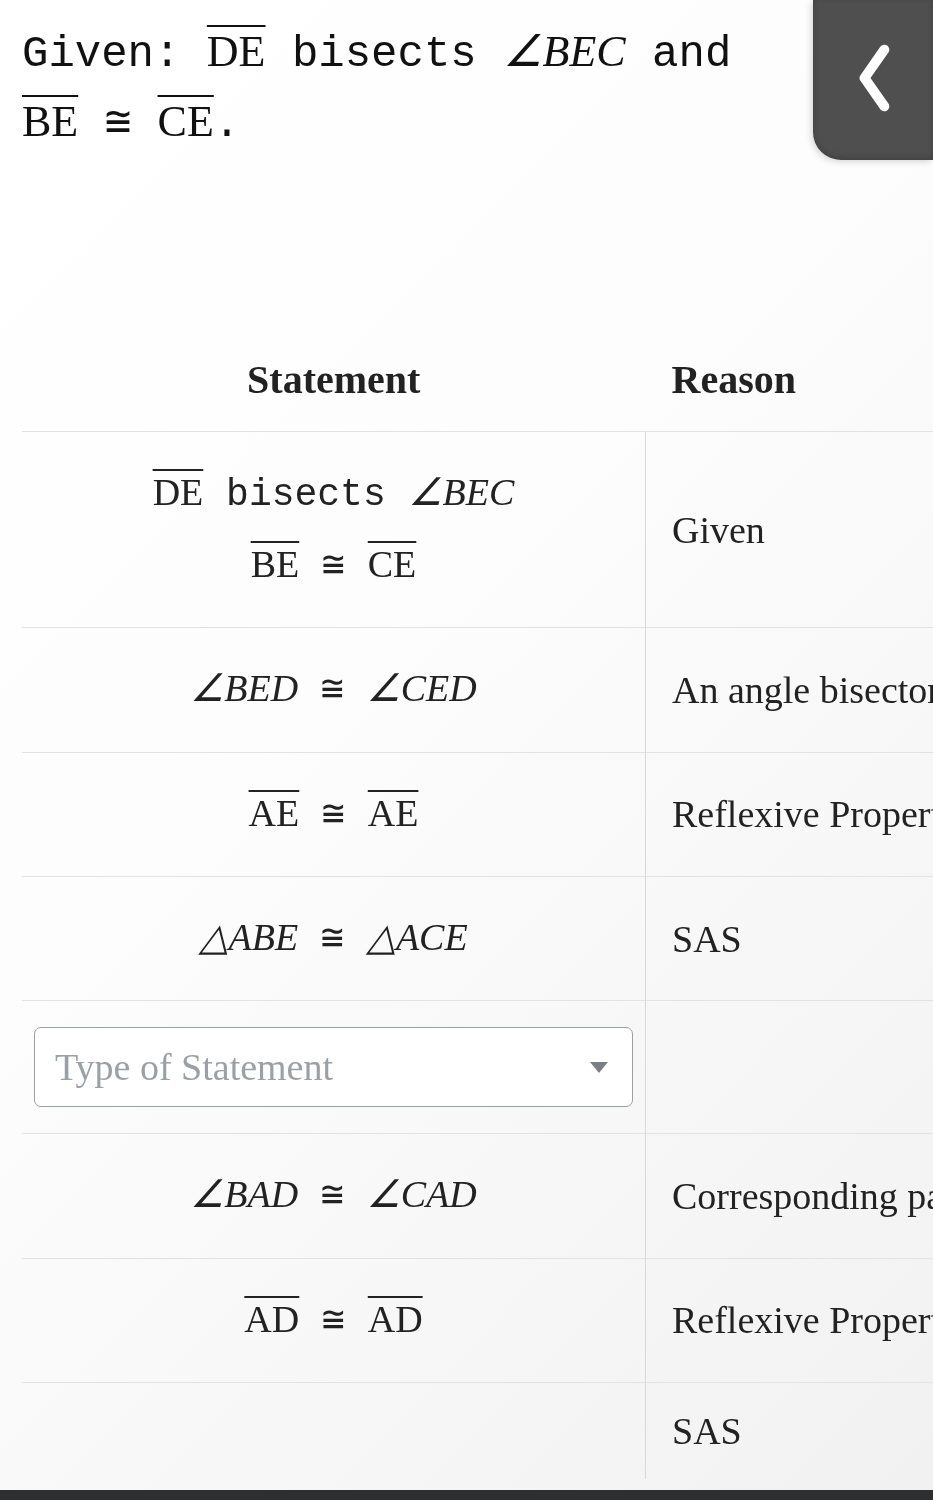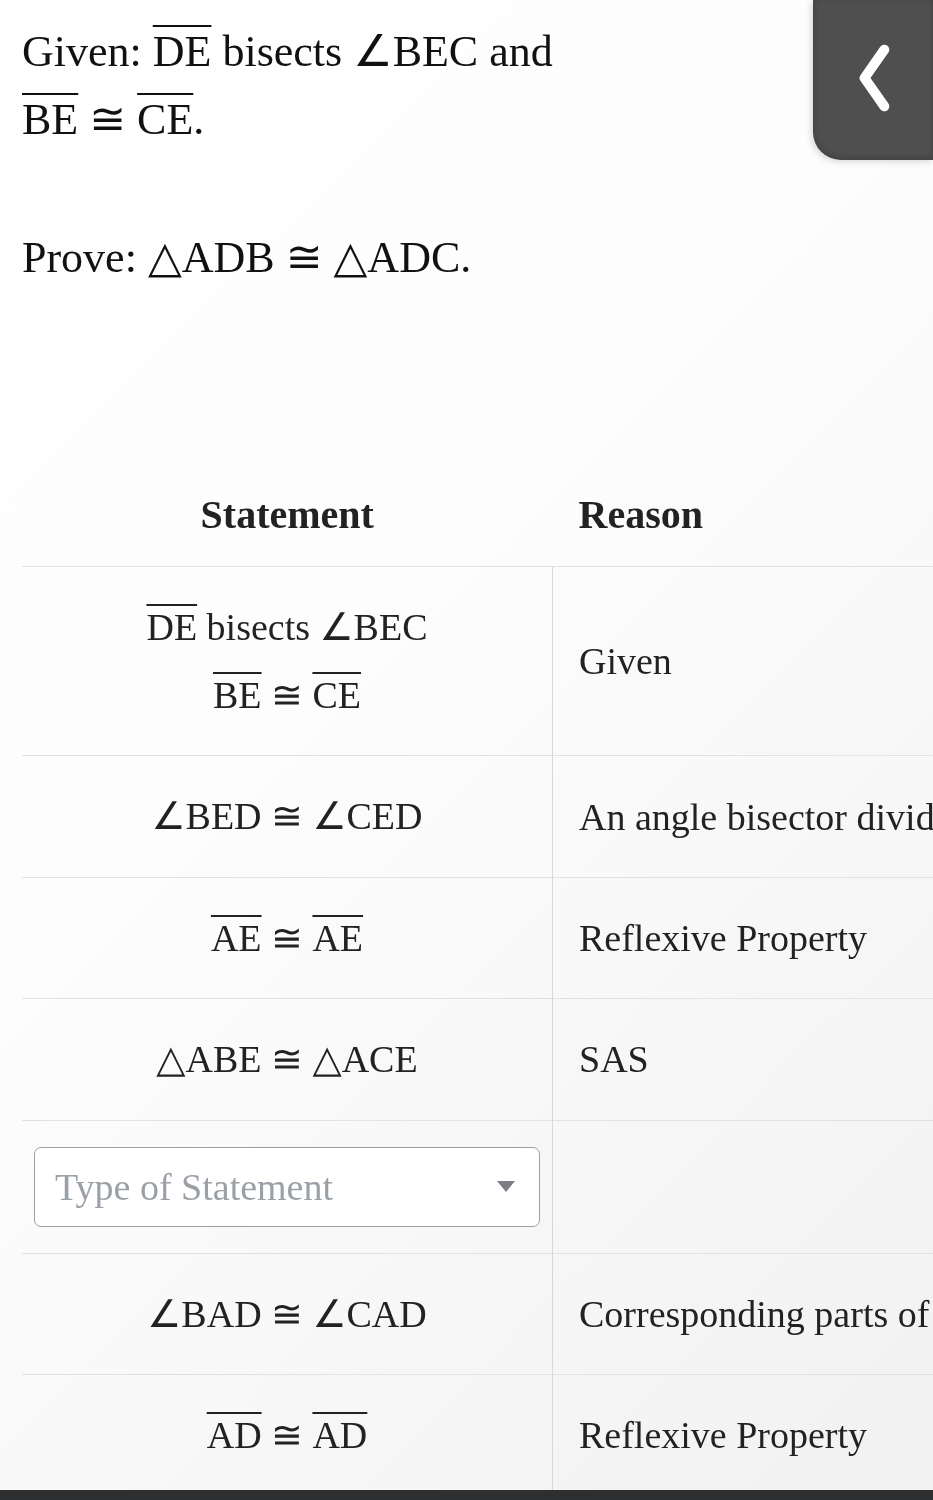--- a/index.html
+++ b/index.html
@@ -6,21 +6,21 @@
   body{
     width:933px;height:1500px;
     background:#fff;
     background:linear-gradient(135deg,#ffffff 0%,#fdfdfd 40%,#f1f1f1 100%);
     font-family:"Times New Roman",Georgia,serif;
     color:#111;
     position:relative;
     overflow:hidden;
   }
   .ov{font-family:"Times New Roman",serif;text-decoration:overline;text-decoration-thickness:2px}
-  .it{}
+  .it{font-style:italic}
   .page{padding:18px 22px 0 22px}
   .given,.prove{font-size:44px;line-height:1.55}
   .prove{margin-top:70px}
   .tab-wrap{margin-top:180px}
   table.proof{
     border-collapse:collapse;
     width:100%;
     font-size:38px;
     color:#222;
   }
@@ -47,21 +47,21 @@
     border-left:1px solid #d8d8d8;
     padding-left:26px;
     font-family:"Times New Roman",serif;
     font-size:38px;
     white-space:nowrap;
   }
   
   td.ddcell{padding:16px 14px;border-top:1px solid #e2e2e2}
   .dropdown{
     box-sizing:border-box;
-    width:506px;
+    width:599px;
     border:1.5px solid #9aa0a6;
     border-radius:7px;
     background:#fff;
     height:80px;
     display:flex;align-items:center;justify-content:space-between;
     padding:0 24px 0 20px;
     color:#9aa0a6;
     font-size:38px;
     font-family:"Times New Roman",serif;
     cursor:pointer;
@@ -81,43 +81,40 @@
     display:flex;align-items:center;justify-content:center;
     box-shadow:inset 0 -2px 6px rgba(0,0,0,.2), -2px 2px 6px rgba(0,0,0,.15);
     cursor:pointer;
   }
   .backtab svg{width:34px;height:70px}
   
   .footerbar{
     position:absolute;bottom:0;left:0;right:0;height:10px;
     background:#2e2f30;
   }
-  .label-plain{font-style:normal;font-family:Liberation Serif, serif}
+  .label-plain{font-style:normal;font-family:Liberation Mono, monospace}
 </style>
 </head>
 <body>
 
 <div class="backtab">
   <span>
     <svg viewBox="0 0 24 44">
         <path d="M20 2 L6 22 L20 42" fill="none" stroke="#ffffff" stroke-width="7" stroke-linecap="round" stroke-linejoin="round"></path>
       </svg>
   </span>
 </div>
 
 <div class="page">
 
   <div class="given">
     <span class="label-plain">Given: </span><span class="ov">DE</span><span class="label-plain"> bisects </span><span class="it">∠BEC</span><span class="label-plain"> and </span><br>
     <span class="ov">BE</span><span class="label-plain"> ≅ </span><span class="ov">CE</span><span class="label-plain">.</span>
   </div>
 
-  <div class="prove">
-    <span class="label-plain">Prove: </span><span class="it">△ADB</span><span class="label-plain"> ≅ </span><span class="it">△ADC</span><span class="label-plain">.</span>
-  </div>
 
   <div class="tab-wrap">
     <table class="proof">
       <colgroup>
           <col style="width:695px">
           <col>
         </colgroup>
       <tbody>
           <tr>
         <th>Statement</th>

